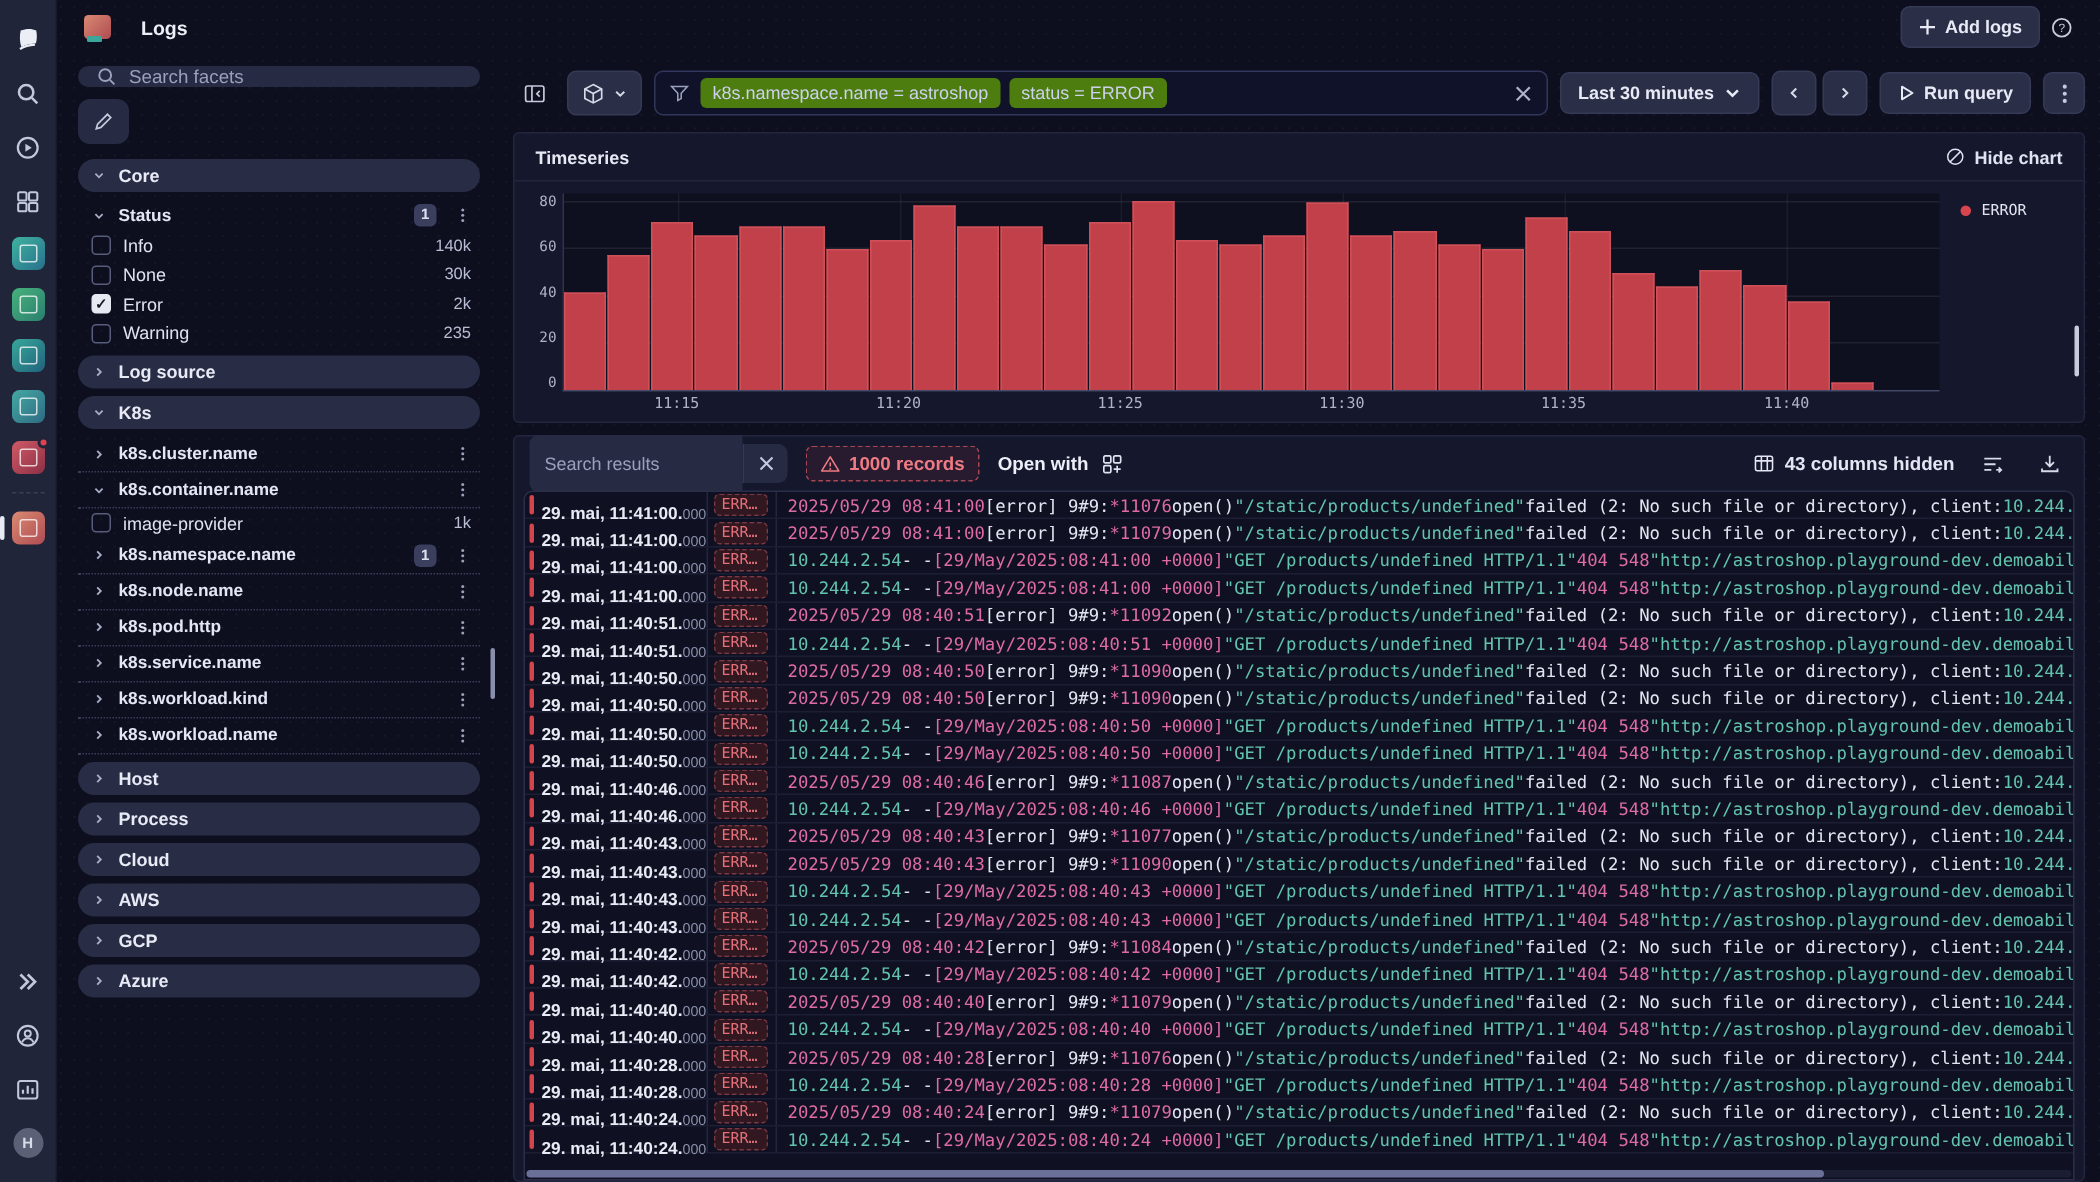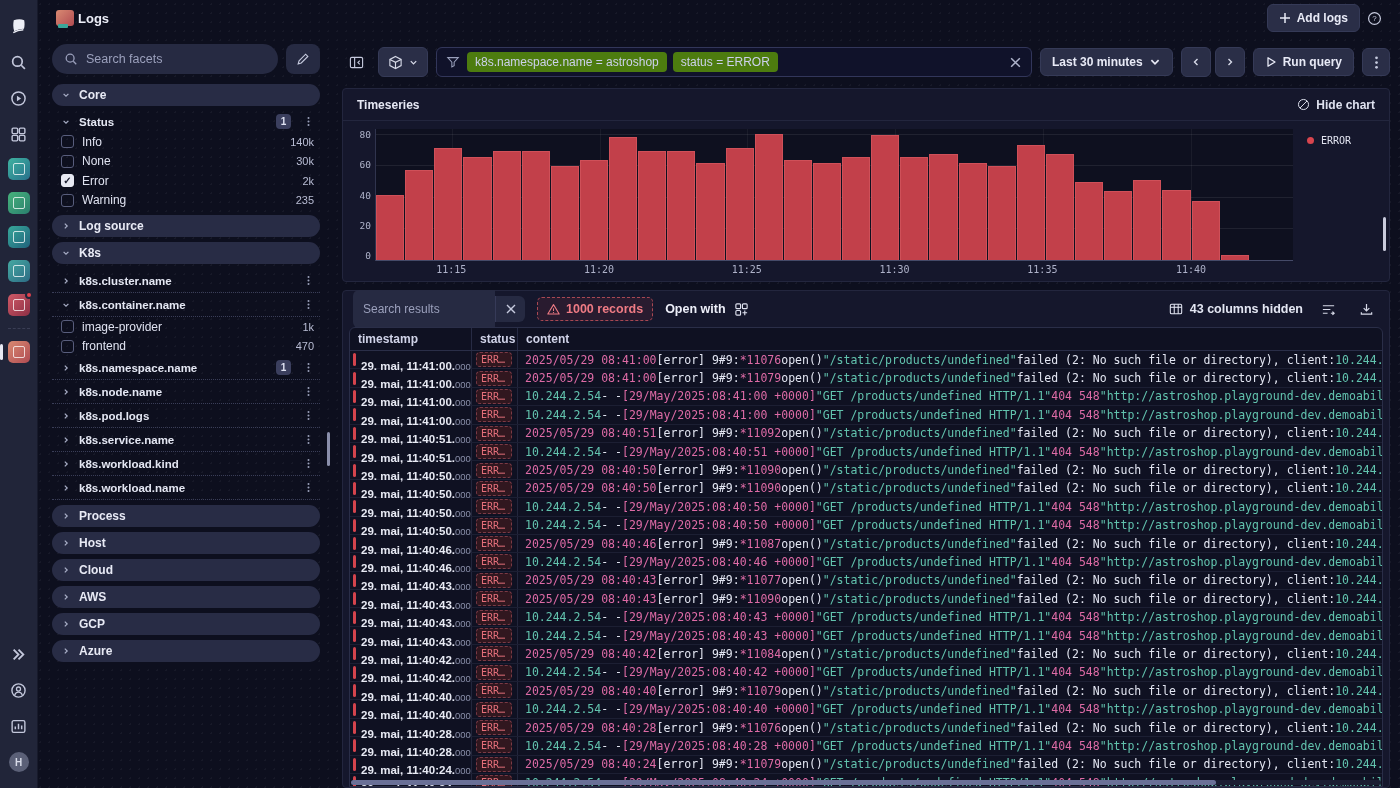--- a/index.html
+++ b/index.html
@@ -27,35 +27,35 @@
   .rail-divider { width:22px; border-top:1px dashed #3a3e55; margin:6px 0; }
   .active-wrap { position:relative; display:flex; align-items:center; }
   .active-bar { position:absolute; left:-8px; width:3px; height:16px; border-radius:2px; background:#e8eaf4; }
   .rail-spacer { flex:1; }
   .avatar-circle { width:20px; height:20px; border-radius:50%; background:#5b6077; color:#d8dbe8; font-size:10px; font-weight:bold; display:flex; align-items:center; justify-content:center; }
 
   
   .right-col { flex:1; display:flex; flex-direction:column; min-width:0; }
 
   .topbar { height:36px; display:flex; align-items:center; padding:0 12px 0 18px; flex:none; }
-  .topbar .apptitle { display:flex; align-items:center; gap:4px; font-size:13px; font-weight:bold; color:#eceef8; }
+  .topbar .apptitle { display:flex; align-items:center; gap:20px; font-size:13px; font-weight:bold; color:#eceef8; }
   .mini-logs-icon { width:18px; height:16px; border-radius:3px; background:linear-gradient(135deg,#d98a72,#b04b52); position:relative; }
   .mini-logs-icon::after { content:""; position:absolute; left:2px; right:6px; bottom:-2px; height:4px; background:#3aa79a; border-radius:1px; }
   .topbar .spacer { flex:1; }
   .btn { display:inline-flex; align-items:center; gap:6px; background:#2a2e47; border:1px solid #353a57; color:#e8eaf6; font-size:12px; font-weight:600; border-radius:6px; height:28px; padding:0 11px; cursor:pointer; white-space:nowrap; }
   .btn svg { width:12px; height:12px; }
   .iconbtn { display:inline-flex; align-items:center; justify-content:center; width:28px; height:28px; border-radius:6px; color:#c6cade; cursor:pointer; background:transparent; }
   .iconbtn.boxed { background:#2a2e47; border:1px solid #353a57; }
   .iconbtn svg { width:15px; height:15px; }
 
   .content { flex:1; display:flex; min-height:0; }
 
   
   .sidebar { width:292px; flex:none; padding:8px 10px 8px 14px; position:relative; overflow:hidden; }
-  .sb-top { display:flex; gap:8px; margin-bottom:10px; }
+  .sb-top { display:flex; gap:8px; margin-bottom:10px;flex-direction:column; }
   .search-box { flex:1; height:30px; background:#262a42; border-radius:15px; display:flex; align-items:center; padding:0 12px; gap:8px; color:#9ba0bc; font-size:12.5px; cursor:text; }
   .search-box svg { width:14px; height:14px; flex:none; }
   .sb-edit { width:34px; height:30px; background:#262a42; border-radius:8px; display:flex; align-items:center; justify-content:center; color:#c6cade; cursor:pointer; }
   .sb-edit svg { width:14px; height:14px; }
   .section-pill { height:22px; background:#282c45; border-radius:11px; display:flex; align-items:center; gap:9px; padding:0 10px; font-size:12px; font-weight:600; color:#e8eaf5; margin:5px 0; cursor:pointer; }
   .section-pill svg { width:9px; height:9px; color:#aab0c8; }
   .facet-row { height:21px; display:flex; align-items:center; gap:9px; padding:0 4px 0 10px; font-size:11.5px; font-weight:600; color:#e4e7f3; cursor:pointer; }
   .facet-row svg.chev { width:8px; height:8px; color:#aab0c8; flex:none; }
   .facet-row .flabel { flex:1; min-width:0; overflow:hidden; text-overflow:ellipsis; white-space:nowrap; }
   .facet-row.dotted { border-bottom:1px dotted #3a3e58; height:24px; }
@@ -338,25 +338,20 @@
                   <circle cx="6" cy="6" r="1.1" fill="currentColor"></circle>
                   <circle cx="6" cy="9.8" r="1.1" fill="currentColor"></circle>
                 </svg>
               </span>
             </div>
             <div class="opt-row">
               <span class="cbox"></span>
               <span>image-provider</span>
               <span class="cnt">1k</span>
             </div>
-            <div class="opt-row">
-              <span class="cbox"></span>
-              <span>frontend</span>
-              <span class="cnt">470</span>
-            </div>
             <div class="facet-row dotted">
               <svg viewBox="0 0 10 10" class="chev" style="width: 8px; height: 8px; color: rgb(170, 176, 200);">
                 <polyline points="3.5,2 6.5,5 3.5,8" fill="none" stroke="currentColor" stroke-width="1.5"></polyline>
               </svg>
               <span class="flabel">k8s.namespace.name</span>
               <span class="badge1">1</span>
               <span class="kebab">
                 <svg viewBox="0 0 12 12">
                   <circle cx="6" cy="2.2" r="1.1" fill="currentColor"></circle>
                   <circle cx="6" cy="6" r="1.1" fill="currentColor"></circle>
@@ -374,21 +369,21 @@
                   <circle cx="6" cy="2.2" r="1.1" fill="currentColor"></circle>
                   <circle cx="6" cy="6" r="1.1" fill="currentColor"></circle>
                   <circle cx="6" cy="9.8" r="1.1" fill="currentColor"></circle>
                 </svg>
               </span>
             </div>
             <div class="facet-row dotted">
               <svg viewBox="0 0 10 10" class="chev" style="width: 8px; height: 8px; color: rgb(170, 176, 200);">
                 <polyline points="3.5,2 6.5,5 3.5,8" fill="none" stroke="currentColor" stroke-width="1.5"></polyline>
               </svg>
-              <span class="flabel">k8s.pod.logs</span>
+              <span class="flabel">k8s.pod.http</span>
               <span class="kebab">
                 <svg viewBox="0 0 12 12">
                   <circle cx="6" cy="2.2" r="1.1" fill="currentColor"></circle>
                   <circle cx="6" cy="6" r="1.1" fill="currentColor"></circle>
                   <circle cx="6" cy="9.8" r="1.1" fill="currentColor"></circle>
                 </svg>
               </span>
             </div>
             <div class="facet-row dotted">
               <svg viewBox="0 0 10 10" class="chev" style="width: 8px; height: 8px; color: rgb(170, 176, 200);">
@@ -426,27 +421,27 @@
                   <circle cx="6" cy="2.2" r="1.1" fill="currentColor"></circle>
                   <circle cx="6" cy="6" r="1.1" fill="currentColor"></circle>
                   <circle cx="6" cy="9.8" r="1.1" fill="currentColor"></circle>
                 </svg>
               </span>
             </div>
             <div class="section-pill">
               <svg viewBox="0 0 10 10" class="chev" style="width: 8px; height: 8px; color: rgb(170, 176, 200);">
                 <polyline points="3.5,2 6.5,5 3.5,8" fill="none" stroke="currentColor" stroke-width="1.5"></polyline>
               </svg>
+              <span>Host</span>
+            </div>
+            <div class="section-pill">
+              <svg viewBox="0 0 10 10" class="chev" style="width: 8px; height: 8px; color: rgb(170, 176, 200);">
+                <polyline points="3.5,2 6.5,5 3.5,8" fill="none" stroke="currentColor" stroke-width="1.5"></polyline>
+              </svg>
               <span>Process</span>
-            </div>
-            <div class="section-pill">
-              <svg viewBox="0 0 10 10" class="chev" style="width: 8px; height: 8px; color: rgb(170, 176, 200);">
-                <polyline points="3.5,2 6.5,5 3.5,8" fill="none" stroke="currentColor" stroke-width="1.5"></polyline>
-              </svg>
-              <span>Host</span>
             </div>
             <div class="section-pill">
               <svg viewBox="0 0 10 10" class="chev" style="width: 8px; height: 8px; color: rgb(170, 176, 200);">
                 <polyline points="3.5,2 6.5,5 3.5,8" fill="none" stroke="currentColor" stroke-width="1.5"></polyline>
               </svg>
               <span>Cloud</span>
             </div>
             <div class="section-pill">
               <svg viewBox="0 0 10 10" class="chev" style="width: 8px; height: 8px; color: rgb(170, 176, 200);">
                 <polyline points="3.5,2 6.5,5 3.5,8" fill="none" stroke="currentColor" stroke-width="1.5"></polyline>
@@ -663,25 +658,20 @@
             </span>
             <span class="tool-icon">
               <svg viewBox="0 0 16 16">
                   <path d="M8 2v7M5 6.5L8 9.5l3-3" fill="none" stroke="currentColor" stroke-width="1.3"></path>
                   <path d="M2.5 11v2h11v-2" fill="none" stroke="currentColor" stroke-width="1.3"></path>
                 </svg>
             </span>
           </div>
 
           <div class="logtable">
-            <div class="thead">
-              <div class="th c-ts">timestamp</div>
-              <div class="th c-st">status</div>
-              <div class="th c-ct">content</div>
-            </div>
             <div class="tbody" id="tbody">
                 <div class="trow">
                   <div class="td c-ts">
                     <span class="redbar"></span>
                     <span class="tsval">29. mai, 11:41:00.<span class="ms">000</span></span>
                   </div>
                   <div class="td c-st">
                     <span class="status-badge">
                       <span>ERROR</span>
                     </span>

